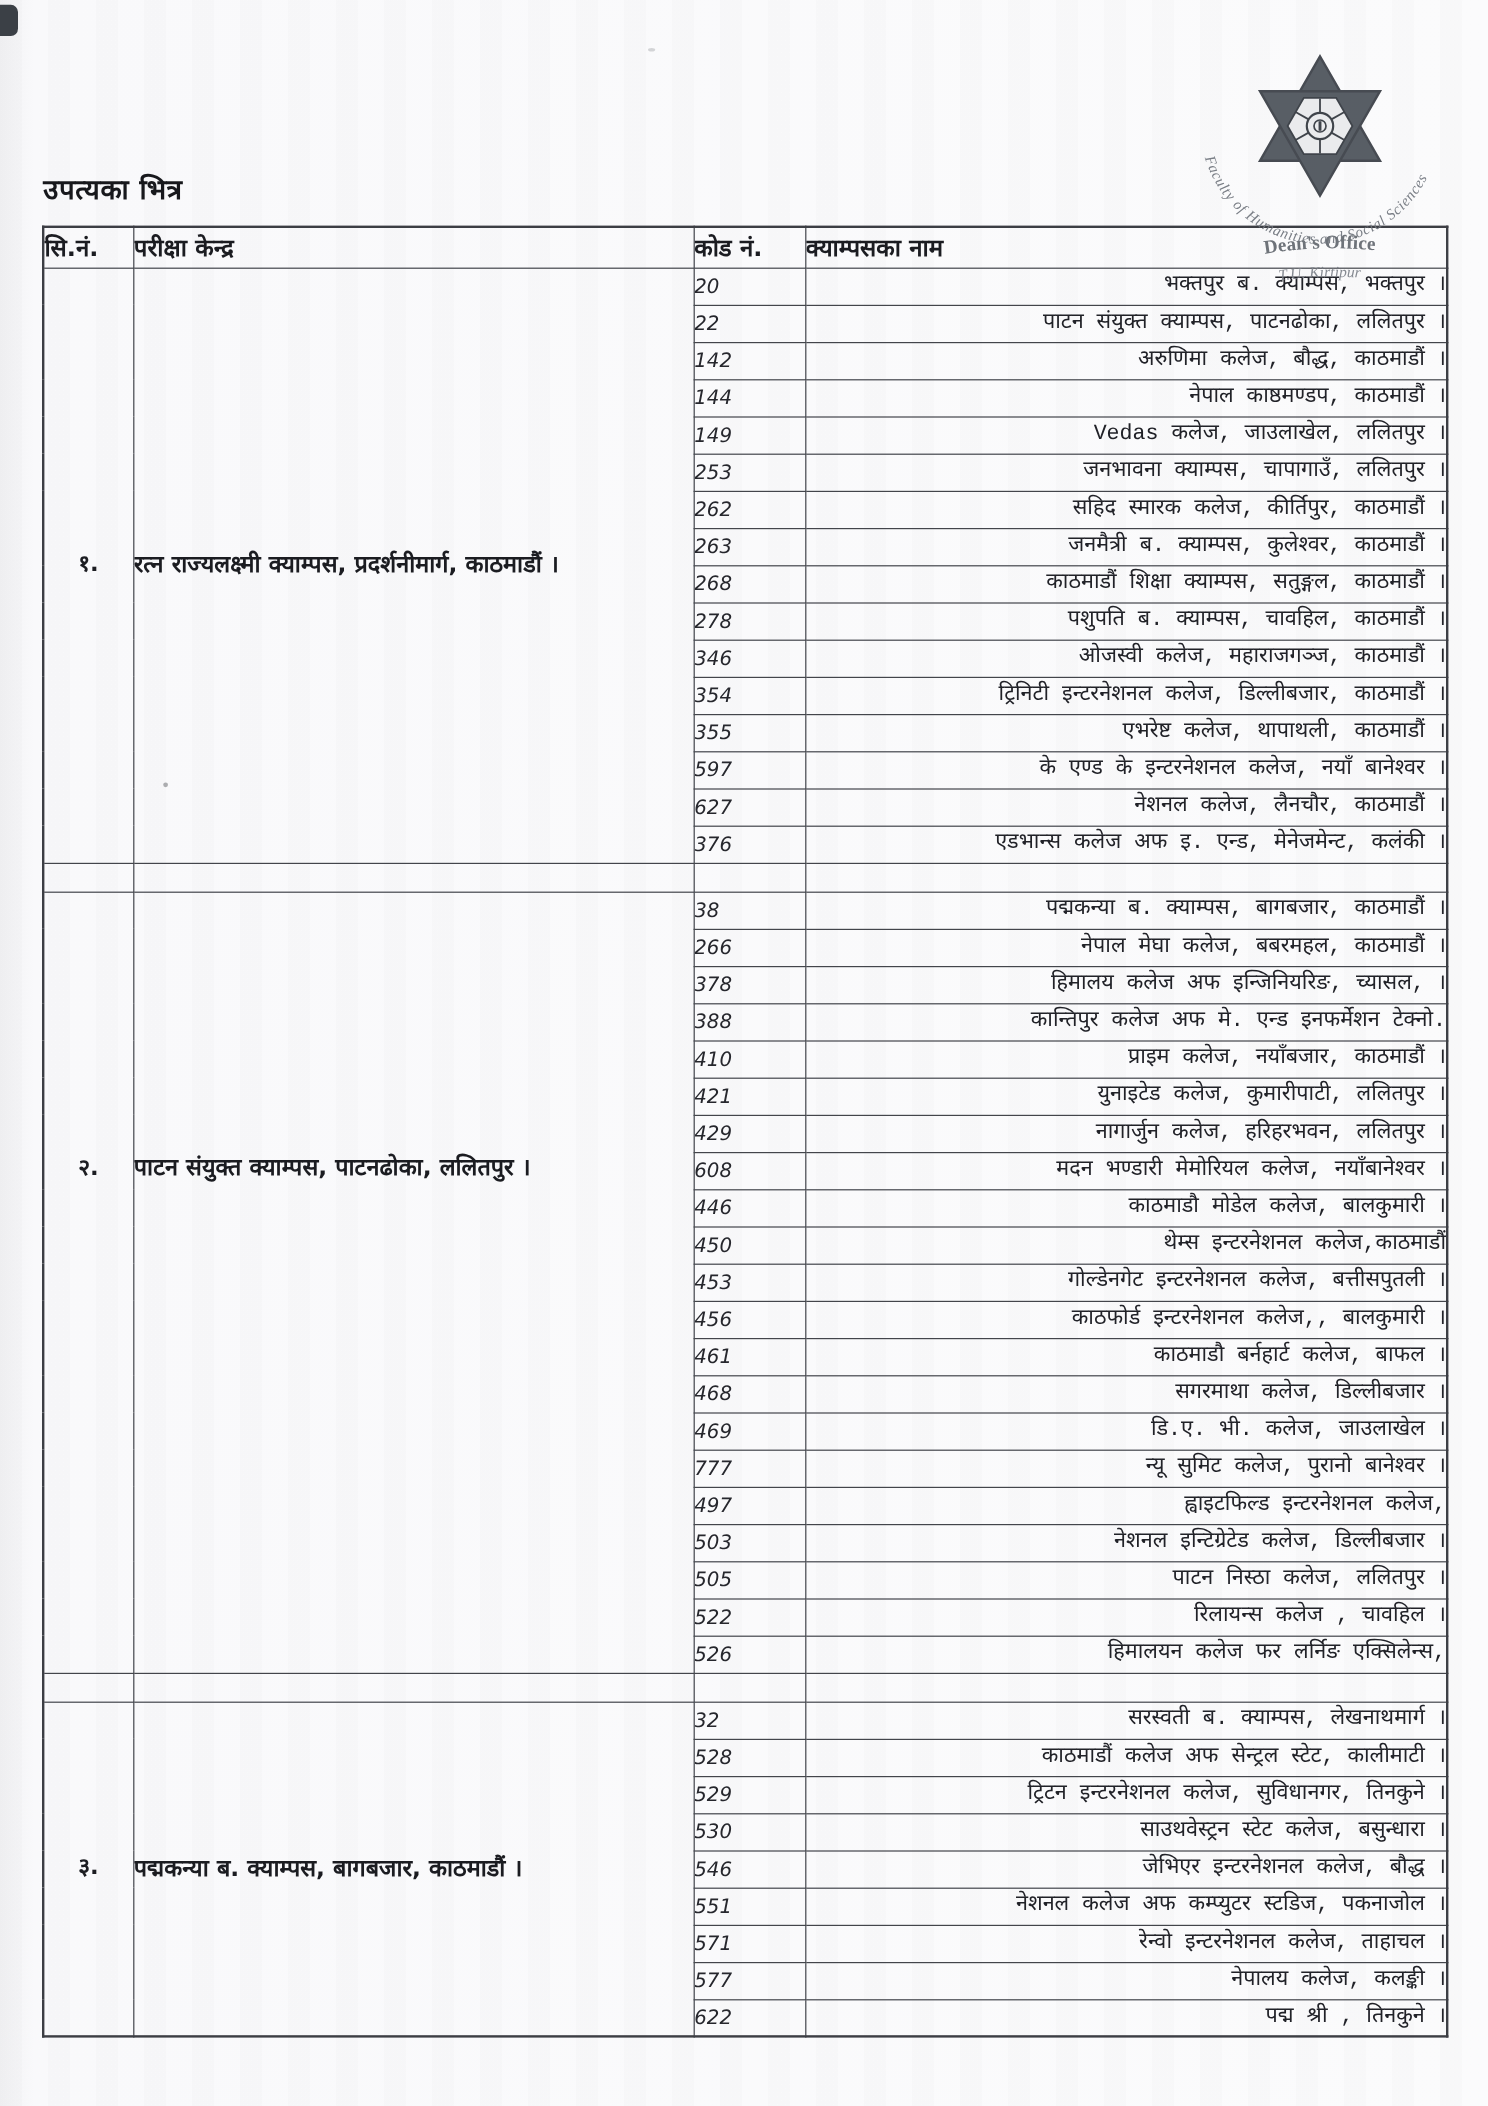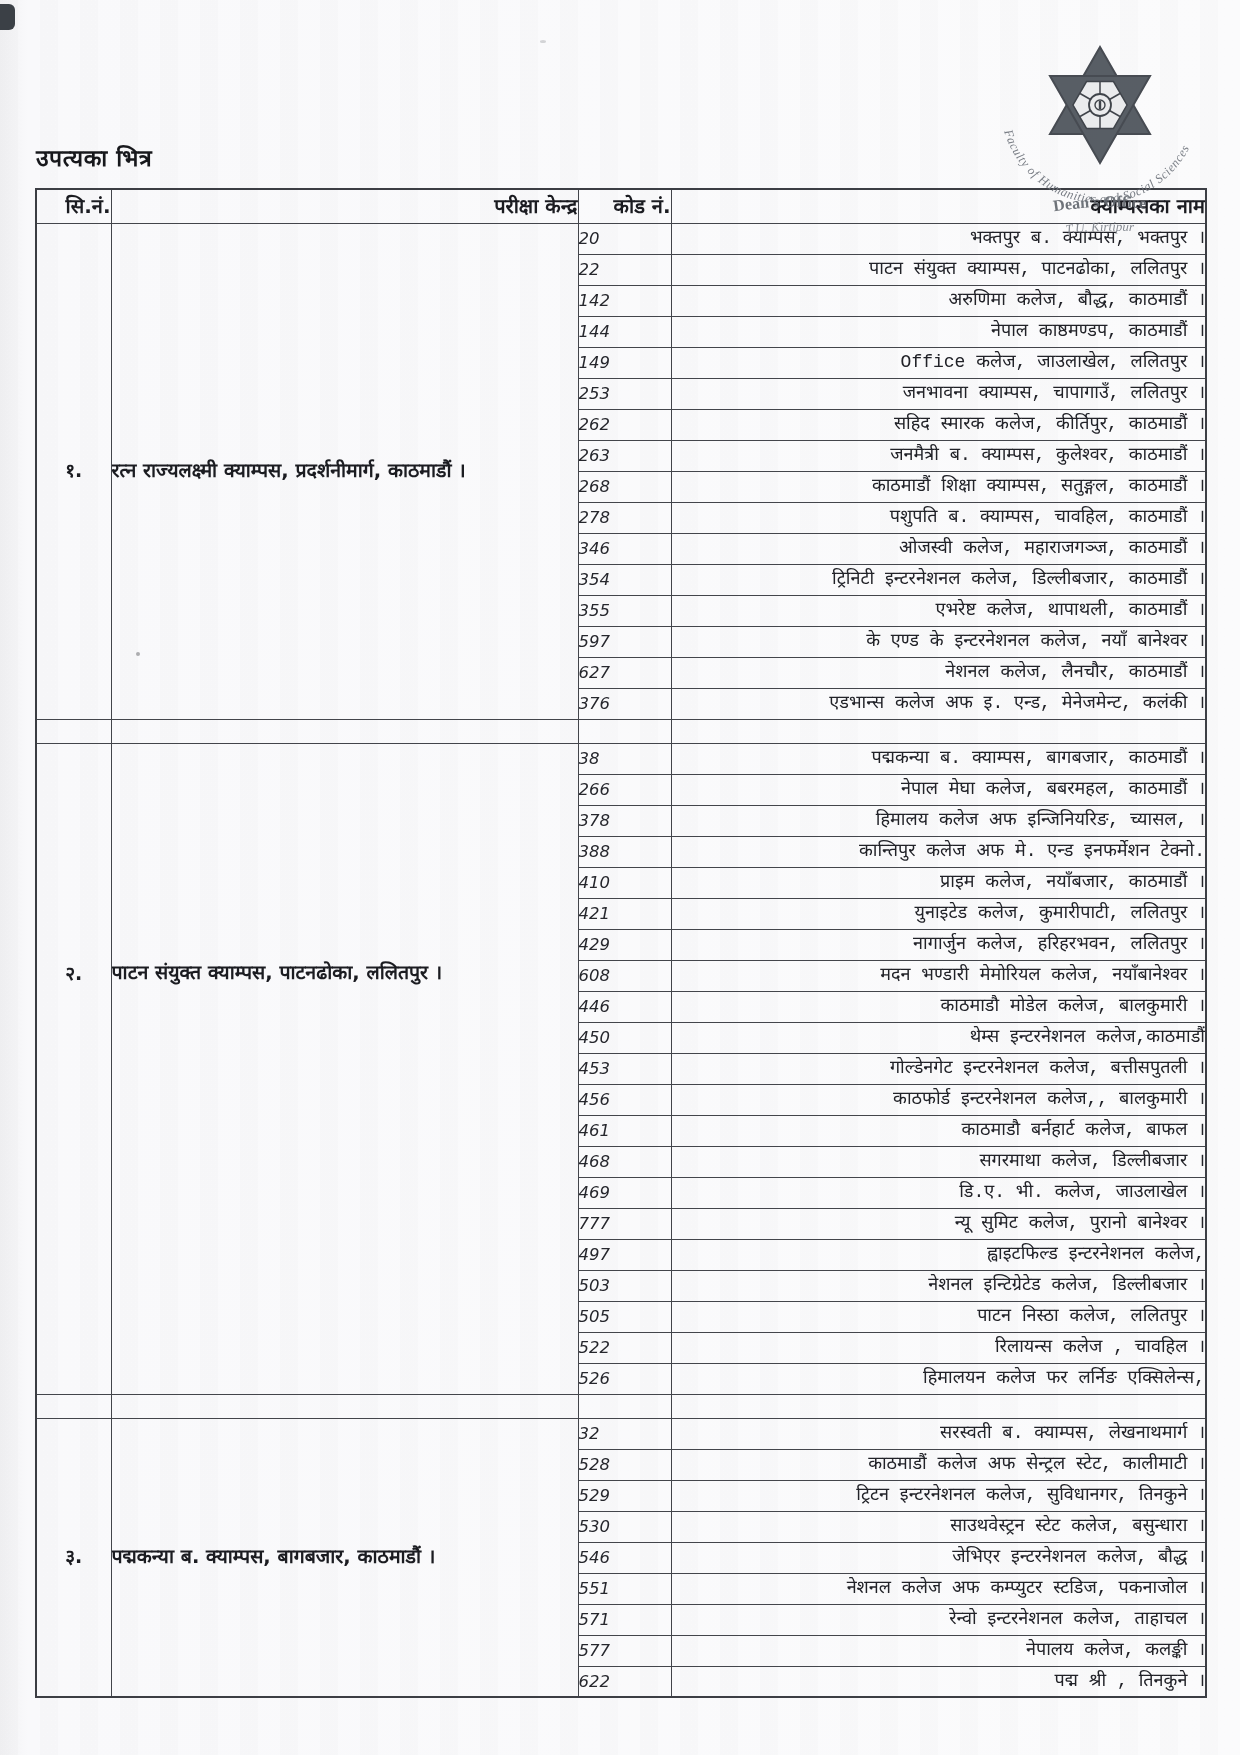--- a/index.html
+++ b/index.html
@@ -29,21 +29,21 @@
     color:#202127;
   }
   table.centers td,table.centers th{
     border:1.5px solid #43454b;
     padding:0;line-height:1.05;
     overflow:hidden;white-space:nowrap;
   }
   table.centers{border:2px solid #3c3e44;}
   tr.head-row{height:34px;}
   tr.head-row th{
-    font-size:20px;font-weight:bold;text-align:right;color:#1b1c21;
+    font-size:20px;font-weight:bold;text-align:left;color:#1b1c21;
     vertical-align:middle;
   }
   tr.campus-tr{height:31px;}
   td.sn-cell{
     text-align:center;vertical-align:middle;
     font-size:19px;font-weight:bold;color:#1c1d22;
   }
   td.center-cell{
     text-align:left;vertical-align:middle;
     font-size:19.5px;font-weight:bold;color:#1b1c21;
@@ -104,21 +104,21 @@
         <tr class="campus-tr">
           <td class="code-cell">142</td>
           <td class="name-cell">अरुणिमा कलेज, बौद्ध, काठमाडौं ।</td>
         </tr>
         <tr class="campus-tr">
           <td class="code-cell">144</td>
           <td class="name-cell">नेपाल काष्ठमण्डप, काठमाडौं ।</td>
         </tr>
         <tr class="campus-tr">
           <td class="code-cell">149</td>
-          <td class="name-cell">Office कलेज, जाउलाखेल, ललितपुर ।</td>
+          <td class="name-cell">Vedas कलेज, जाउलाखेल, ललितपुर ।</td>
         </tr>
         <tr class="campus-tr">
           <td class="code-cell">253</td>
           <td class="name-cell">जनभावना क्याम्पस, चापागाउँ, ललितपुर ।</td>
         </tr>
         <tr class="campus-tr">
           <td class="code-cell">262</td>
           <td class="name-cell">सहिद स्मारक कलेज, कीर्तिपुर, काठमाडौं ।</td>
         </tr>
         <tr class="campus-tr">

